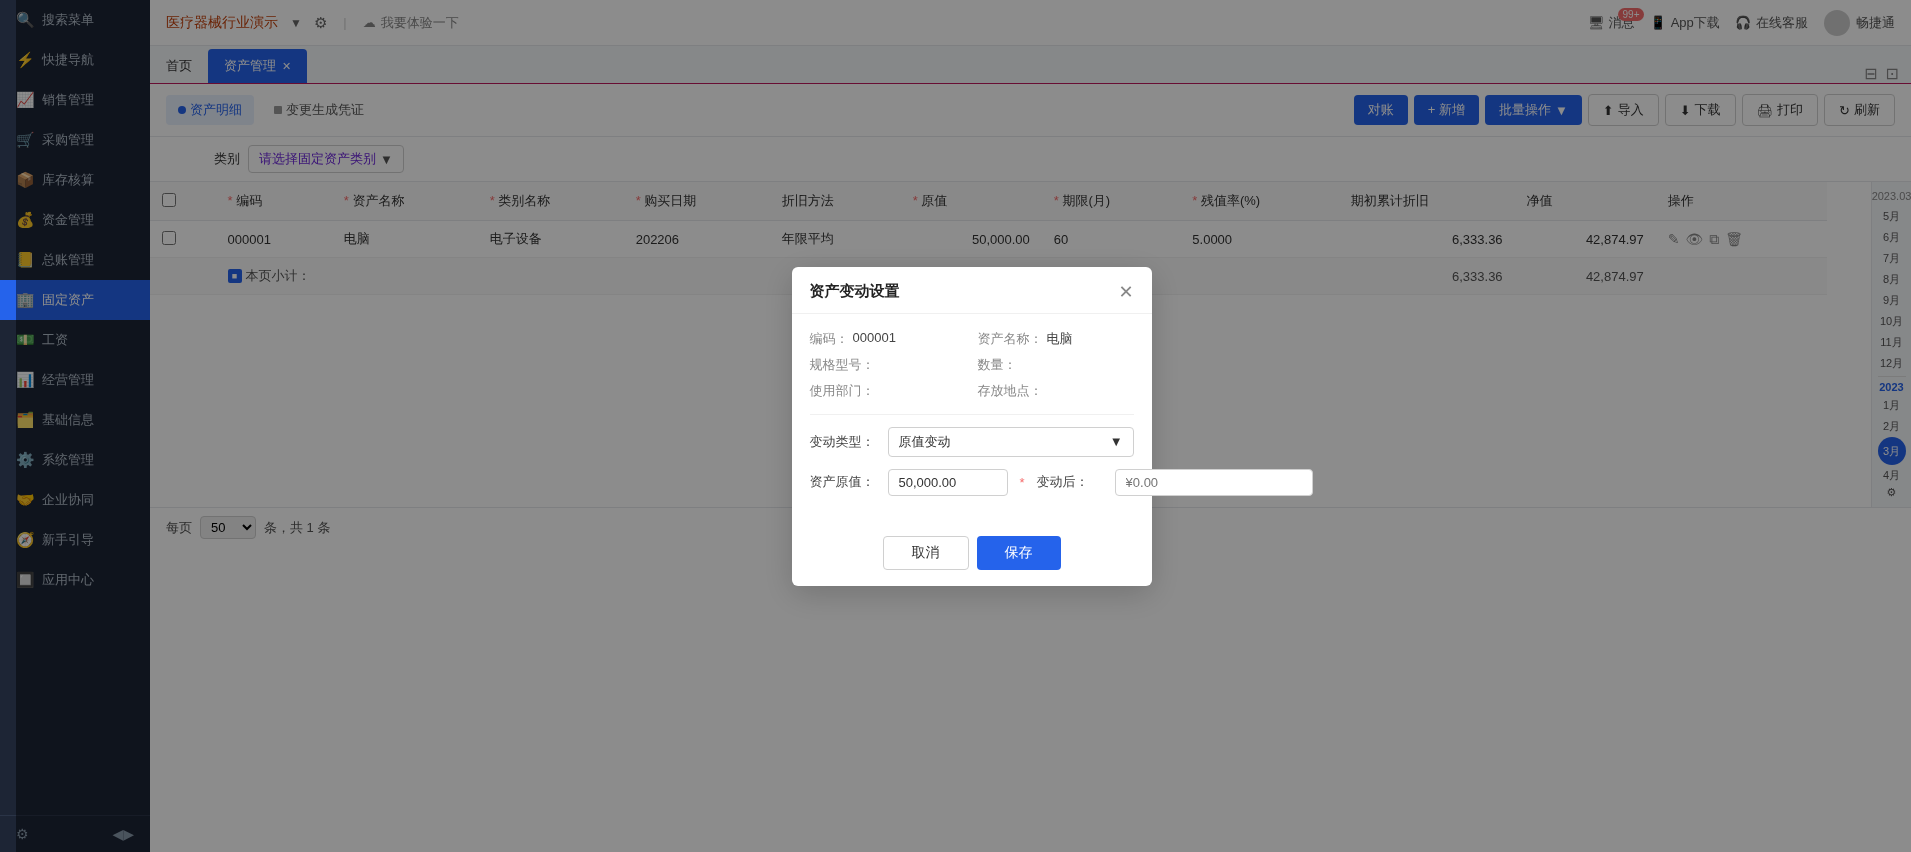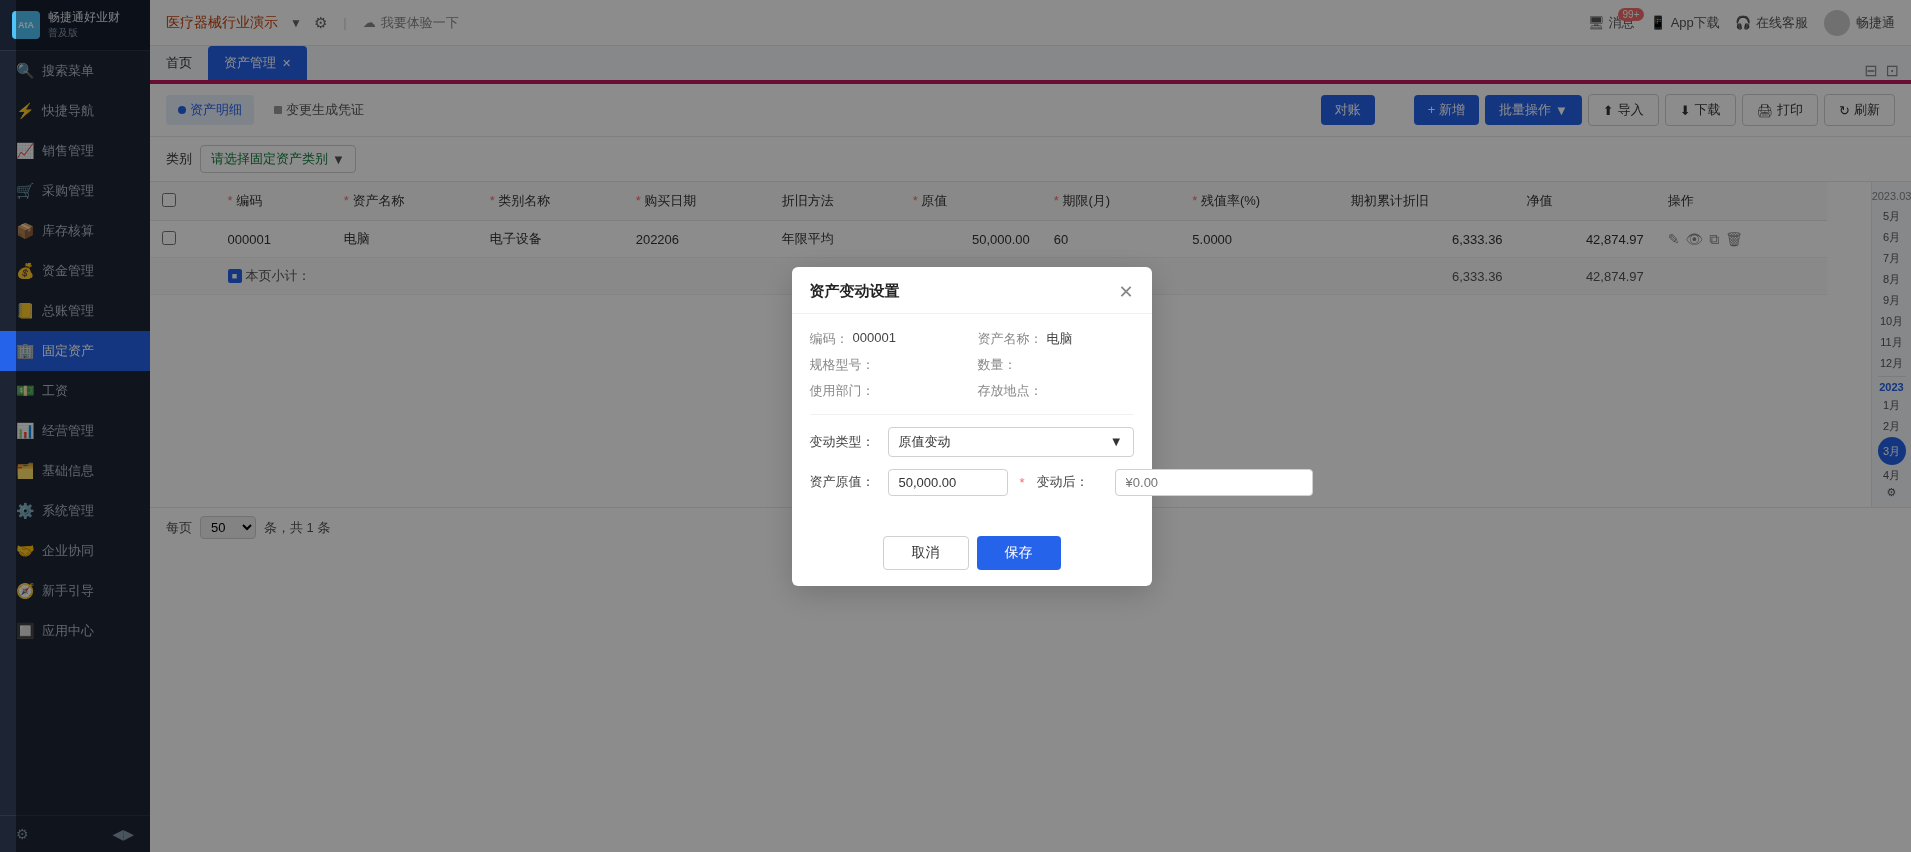--- a/index.html
+++ b/index.html
@@ -31,46 +31,46 @@
     .topbar-cloud { display: flex; align-items: center; gap: 5px; color: #888; font-size: 13px; }
     .topbar-right { margin-left: auto; display: flex; align-items: center; gap: 16px; }
     .topbar-msg { display: flex; align-items: center; gap: 4px; color: #555; font-size: 13px; cursor: pointer; position: relative; }
     .badge { background: #f56c6c; color: white; border-radius: 10px; font-size: 10px; padding: 1px 5px; position: absolute; top: -6px; right: -10px; margin-left: 36px; }
     .topbar-app { display: flex; align-items: center; gap: 4px; color: #555; font-size: 13px; cursor: pointer; }
     .topbar-service { display: flex; align-items: center; gap: 4px; color: #555; font-size: 13px; cursor: pointer; }
     .topbar-user { display: flex; align-items: center; gap: 6px; color: #555; font-size: 13px; cursor: pointer; }
     .user-avatar { width: 26px; height: 26px; background: #ccc; border-radius: 50%; }
 
     
-    .tabs { height: 38px; background: #f5f7fa; display: flex; align-items: flex-end; padding: 0 0 0 0; border-bottom: 4px solid #be185d; }
+    .tabs { height: 38px; background: #f5f7fa; display: flex; align-items: flex-end; padding: 0 0 0 0; border-bottom: 1px solid #be185d; }
     .tab { padding: 8px 16px; font-size: 13px; cursor: pointer; color: #666; border-top-left-radius: 4px; border-top-right-radius: 4px; display: flex; align-items: center; gap: 6px; }
     .tab.home { color: #333; background: transparent; }
     .tab.active { background: #2563eb; color: white; }
     .tab-close { font-size: 11px; cursor: pointer; }
 
     
     .content { flex: 1; display: flex; overflow: hidden; background: #f0f2f5; }
 
     
     .page { flex: 1; overflow: auto; background: white; margin: 0; }
 
     
     .page-toolbar { display: flex; align-items: center; padding: 10px 16px; gap: 8px; border-bottom: 1px solid #e5e7eb; background: white; }
     .btn-tab { display: flex; align-items: center; gap: 4px; padding: 6px 12px; border: none; background: transparent; cursor: pointer; font-size: 13px; color: #555; border-radius: 4px; }
     .btn-tab.active { background: #e8f0fe; color: #2563eb; }
     .btn-tab .dot { width: 8px; height: 8px; background: #2563eb; border-radius: 50%; }
     .btn-tab .sq { width: 8px; height: 8px; background: #999; border-radius: 1px; }
     .toolbar-right { margin-left: auto; display: flex; align-items: center; gap: 6px; }
-    .btn-primary { background: #2563eb; color: white; border: none; padding: 6px 14px; border-radius: 4px; cursor: pointer; font-size: 13px; margin-left: 33px; }
+    .btn-primary { background: #2563eb; color: white; border: none; padding: 6px 14px; border-radius: 4px; cursor: pointer; font-size: 13px; }
     .btn-outline { background: white; color: #333; border: 1px solid #d0d0d0; padding: 6px 14px; border-radius: 4px; cursor: pointer; font-size: 13px; display: flex; align-items: center; gap: 4px; }
     .btn-batch { background: #2563eb; color: white; border: none; padding: 6px 14px; border-radius: 4px; cursor: pointer; font-size: 13px; display: flex; align-items: center; gap: 4px; }
 
     
     .filter-row { display: flex; align-items: center; padding: 8px 16px; gap: 8px; border-bottom: 1px solid #e5e7eb; background: white; }
-    .filter-label { font-size: 13px; color: #333; }
+    .filter-label { font-size: 13px; color: #333; margin-left: 48px; }
     .filter-select { display: flex; align-items: center; gap: 4px; padding: 4px 10px; border: 1px solid #d0d0d0; border-radius: 4px; cursor: pointer; font-size: 13px; color: #555; background: white; }
 
     
     .table-wrap { overflow: auto; background: white; }
     table { width: 100%; border-collapse: collapse; font-size: 13px; }
     thead tr { background: #fafafa; }
     th { padding: 10px 12px; text-align: left; font-weight: 500; color: #333; border-bottom: 1px solid #e5e7eb; white-space: nowrap; }
     th.required::before { content: '* '; color: #f56c6c; }
     td { padding: 9px 12px; border-bottom: 1px solid #f0f0f0; color: #333; white-space: nowrap; }
     .subtotal-row td { background: #fafafa; color: #555; }
@@ -108,29 +108,20 @@
     .modal-input { border: 1px solid #d0d0d0; border-radius: 4px; padding: 5px 10px; font-size: 13px; color: #333; width: 100%; }
     .modal-input-required { border: 1px solid #d0d0d0; border-radius: 4px; padding: 5px 10px; font-size: 13px; color: #bbb; flex: 1; }
     .modal-footer { display: flex; justify-content: center; gap: 8px; padding: 12px 18px 16px; }
     .btn-cancel { background: white; color: #333; border: 1px solid #d0d0d0; padding: 7px 28px; border-radius: 4px; cursor: pointer; font-size: 14px; }
     .btn-save { background: #2563eb; color: white; border: none; padding: 7px 28px; border-radius: 4px; cursor: pointer; font-size: 14px; }
   </style>
 </head>
 <body>
 
 <div class="sidebar">
-  <div class="sidebar-logo">
-    <div class="sidebar-logo-icon">
-      <span style="font-size:9px;font-weight:bold;">AtA</span>
-    </div>
-    <div>
-      <div class="sidebar-logo-text">畅捷通好业财</div>
-      <div class="sidebar-logo-badge">普及版</div>
-    </div>
-  </div>
   <div class="sidebar-scroll">
     <div class="sidebar-item">
       <span class="icon">🔍</span>
       <span>搜索菜单</span>
     </div>
     <div class="sidebar-item">
       <span class="icon">⚡</span>
       <span>快捷导航</span>
     </div>
     <div class="sidebar-item">
@@ -272,21 +263,21 @@
           <button class="btn-outline">
             <span>↻</span>
             <span>刷新</span>
           </button>
         </div>
       </div>
 
       <div class="filter-row">
         <span class="filter-label">类别</span>
         <div class="filter-select">
-          <span style="color:#15803d;font-family:Liberation Serif, serif;">请选择固定资产类别</span>
+          <span style="color:#6d28d9;font-family:Liberation Serif, serif;">请选择固定资产类别</span>
           <span>▼</span>
         </div>
       </div>
 
       <div style="display:flex;flex:1;gap:44px;">
         <div class="table-wrap" style="flex:1;">
           <table>
             <thead>
               <tr>
                 <th>

